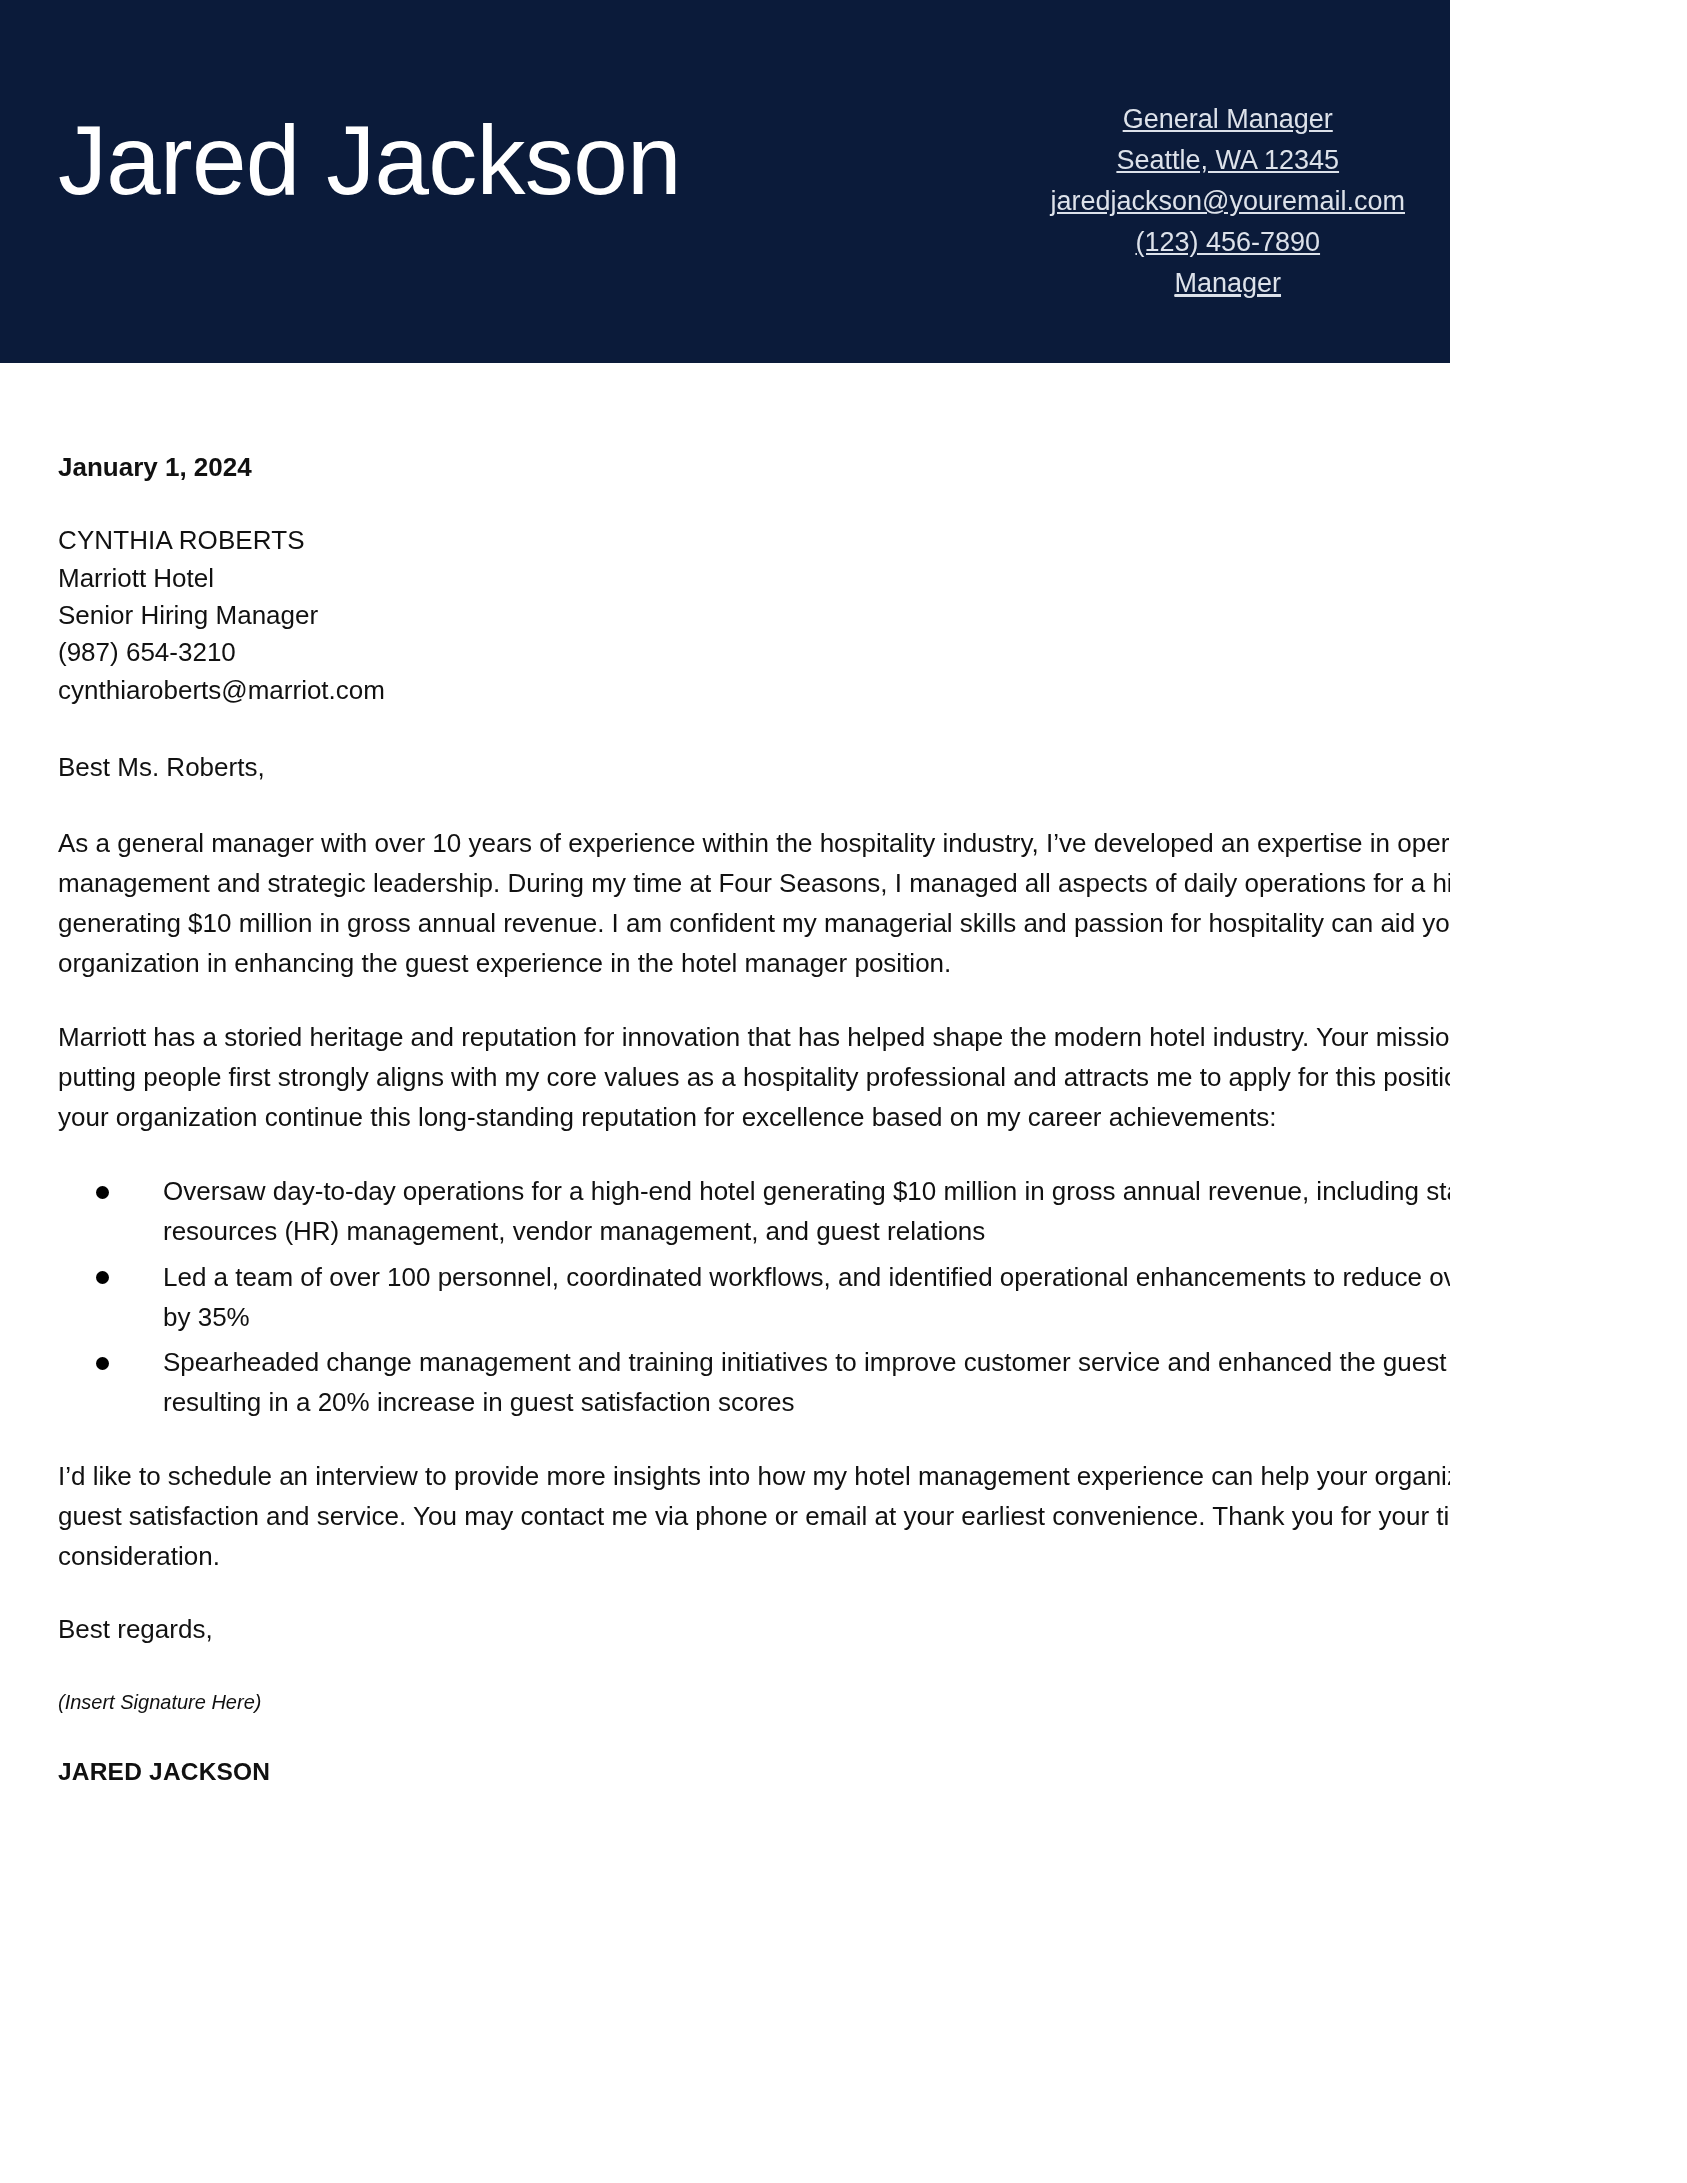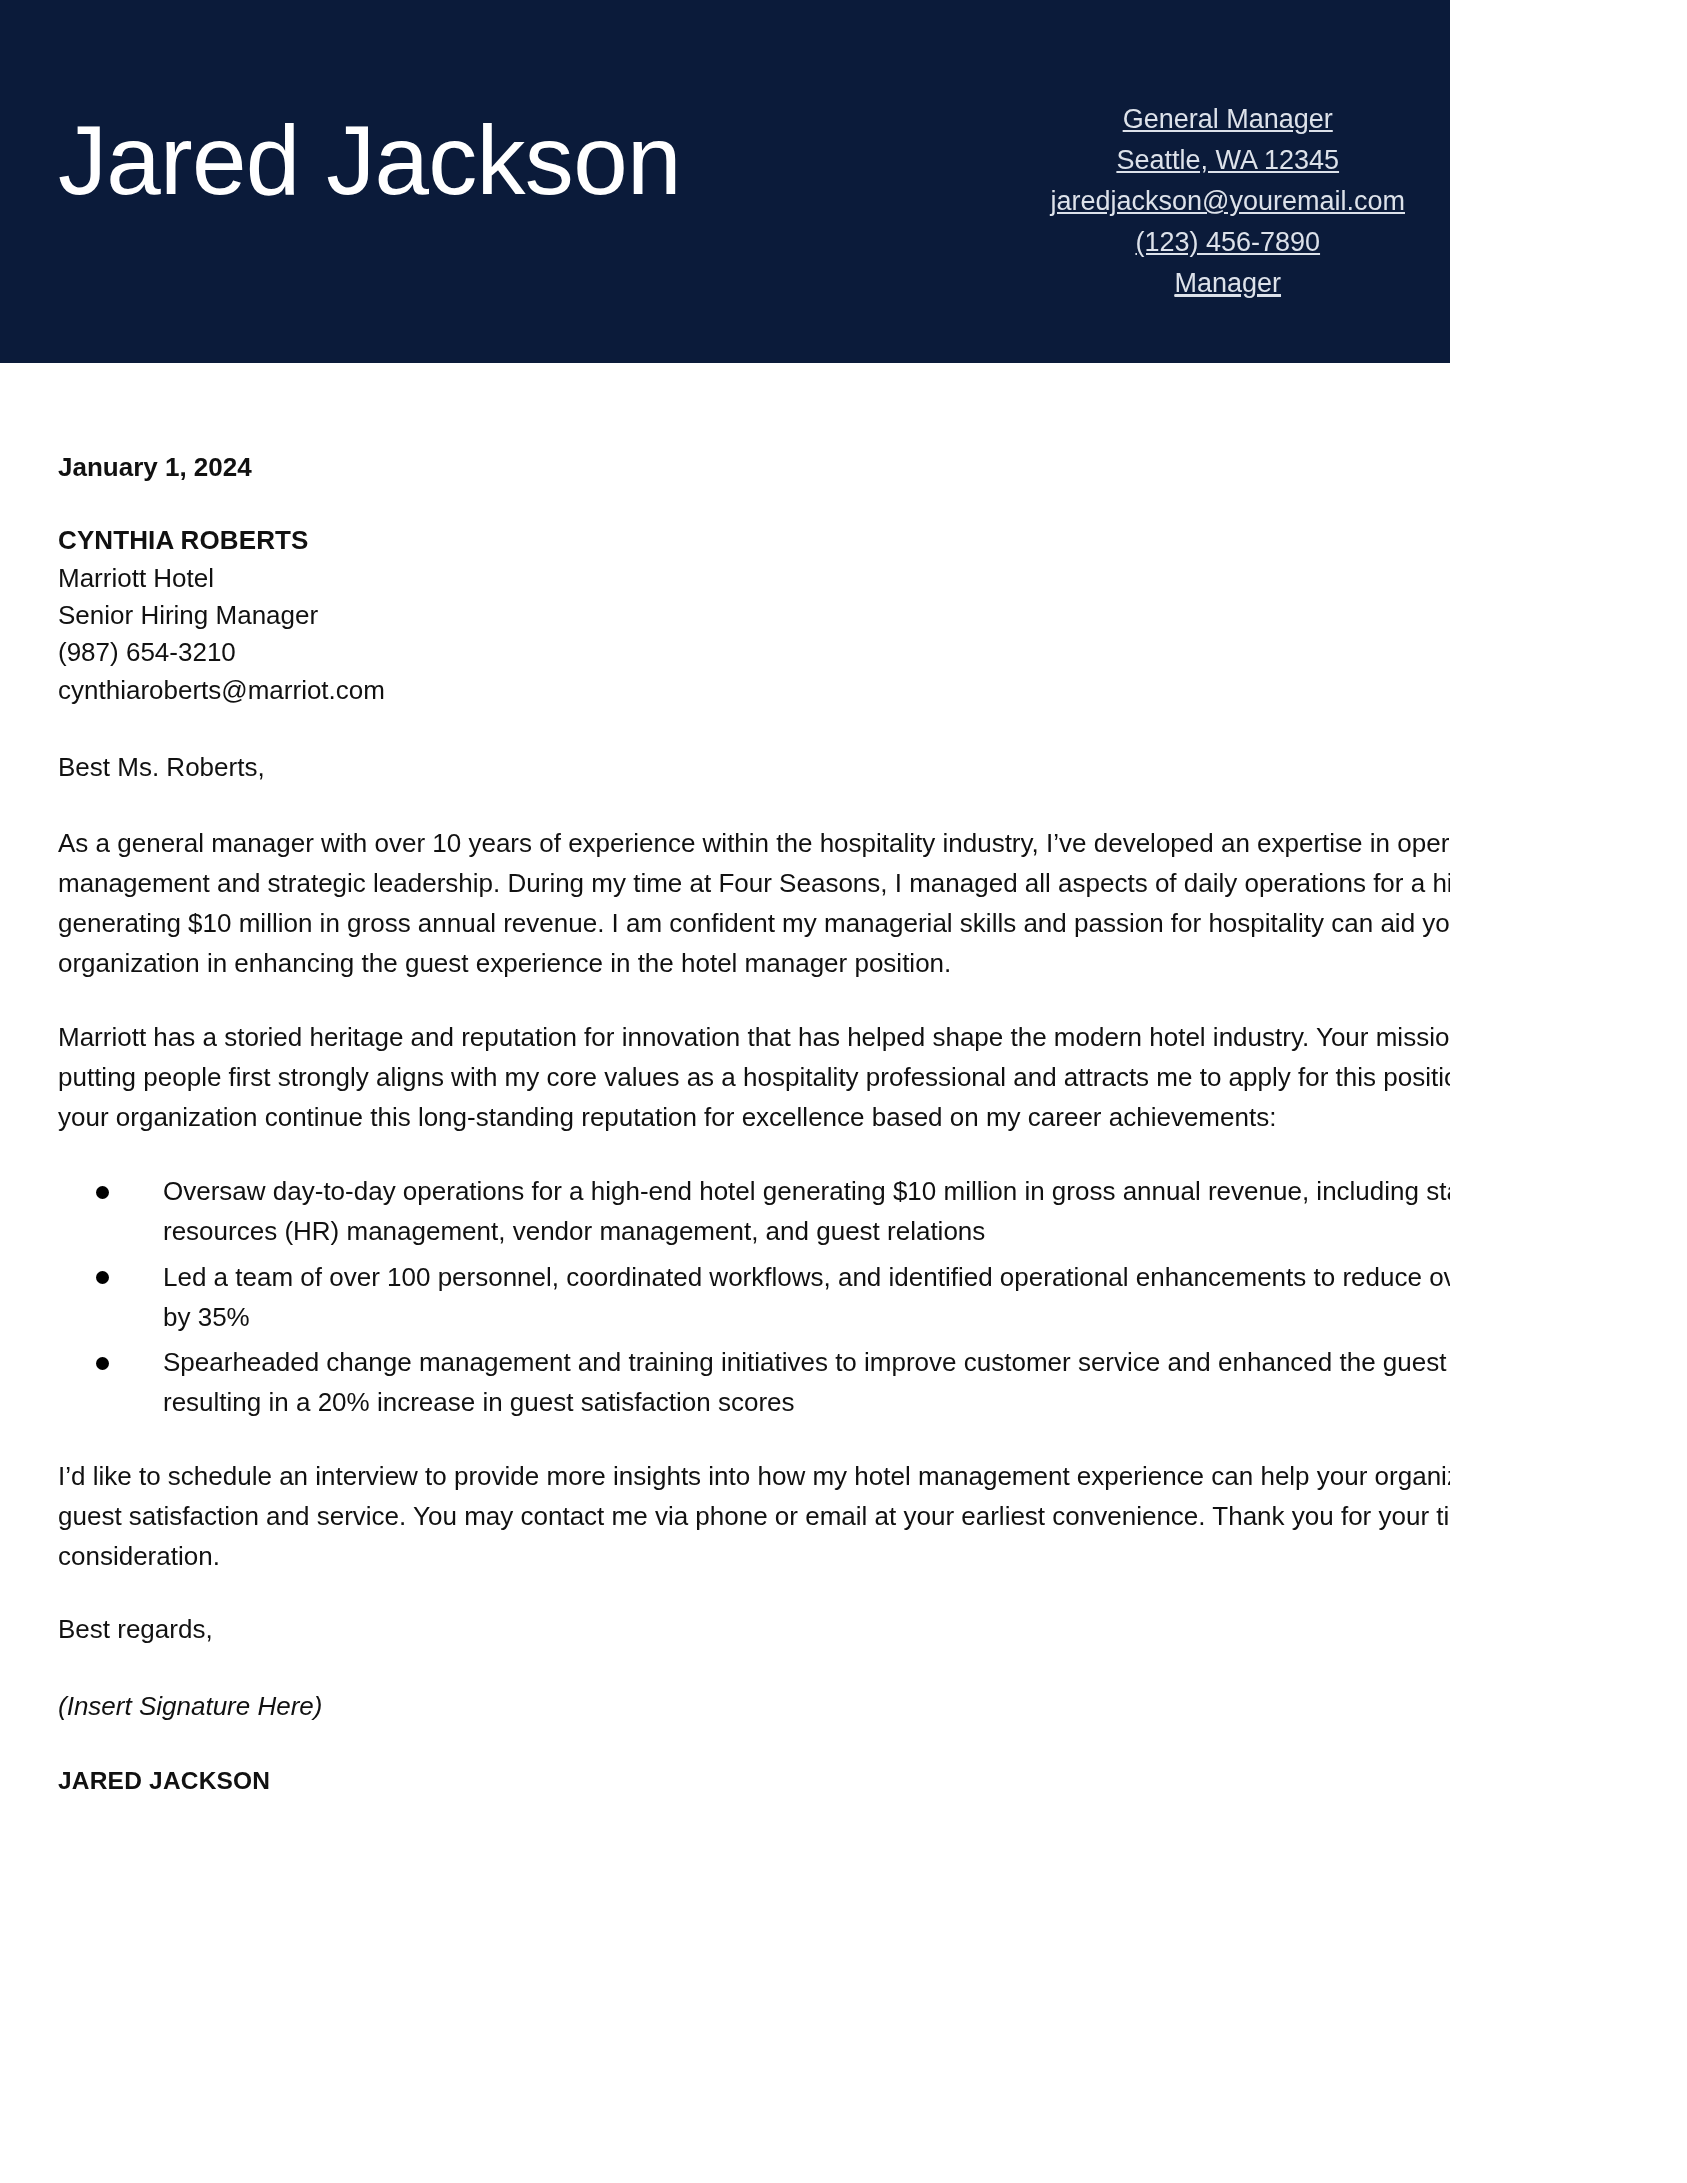--- a/index.html
+++ b/index.html
@@ -93,21 +93,21 @@
 
   .recipient {
     margin: 0 0 40px 0;
     font-size: 26px;
     line-height: 1.44;
     color: #111111;
   }
 
   .recipient .r-name {
     display: block;
-    font-weight: bold;
+    font-weight: normal;
     letter-spacing: 0.1px;
   }
 
   .recipient .r-line {
     display: block;
     font-weight: 400;
   }
 
   .salutation {
     font-size: 26px;
@@ -157,21 +157,21 @@
   }
 
   .signoff {
     font-size: 26px;
     line-height: 1.5;
     margin: 0 0 38px 0;
     color: #111111;
   }
 
   .signature-placeholder {
-    font-size: 26px;
+    font-size: 20px;
     font-style: italic;
     line-height: 1.5;
     margin: 0 0 38px 0;
     color: #111111;
   }
 
   .signer-name {
     font-size: 24.5px;
     font-weight: bold;
     letter-spacing: 0.2px;

